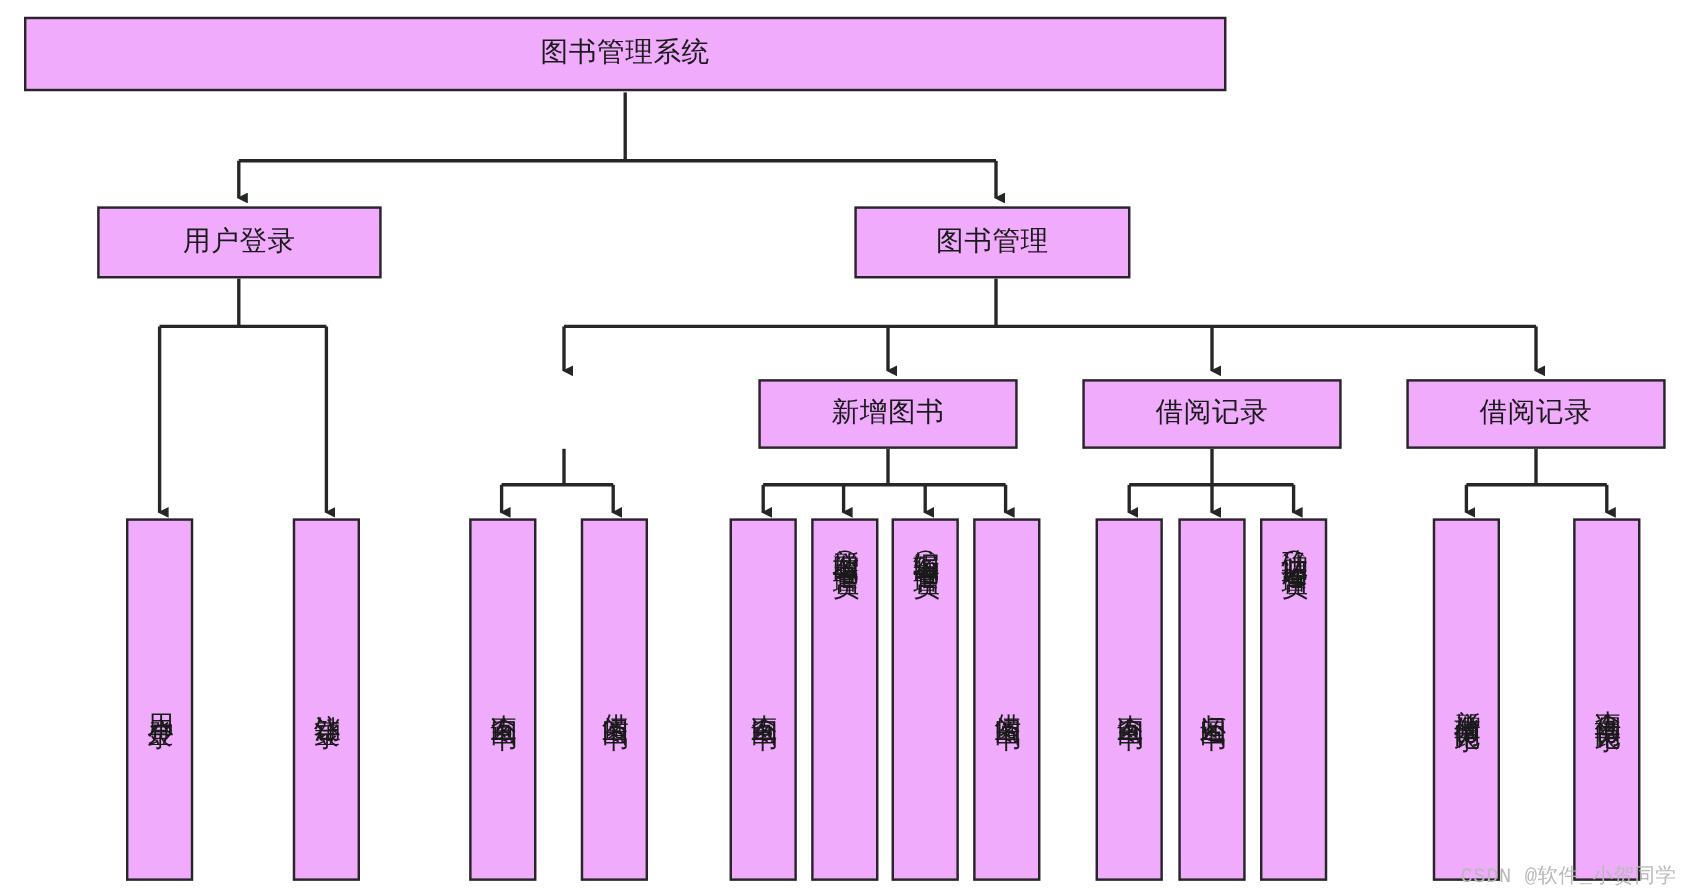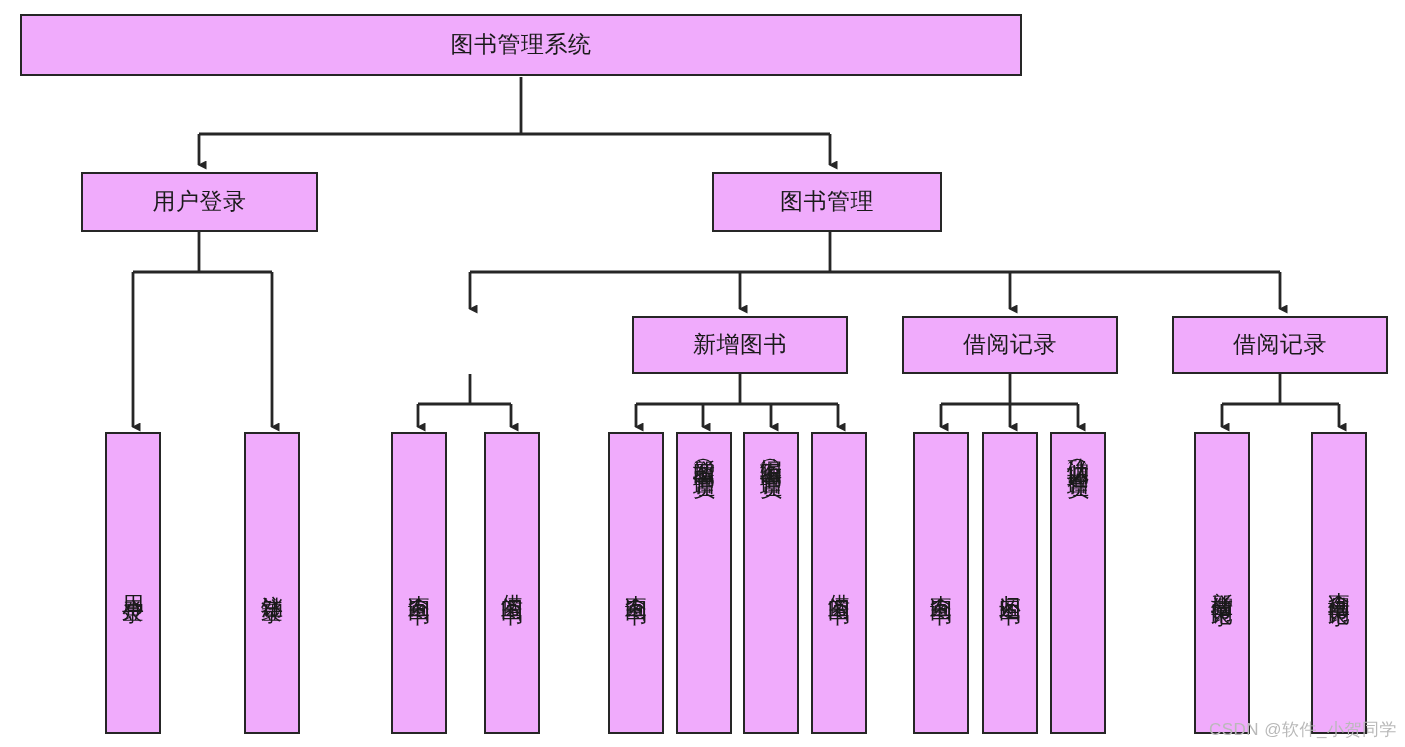--- a/index.html
+++ b/index.html
@@ -69,21 +69,21 @@
     padding-top: 0;
   }
   .watermark {
     position: absolute;
     right: 8px;
     bottom: 6px;
     font-size: 17px;
     color: #b9b9b9;
     letter-spacing: 0.5px;
     white-space: nowrap;
-    font-family: Liberation Sans, sans-serif;
+    font-family: Liberation Mono, monospace;
     text-align: right;
   }
 </style>
 </head>
 <body>
 
 <div id="canvas">
 
   <svg id="wires" viewBox="0 0 1405 747" xmlns="http://www.w3.org/2000/svg">
     <defs>

